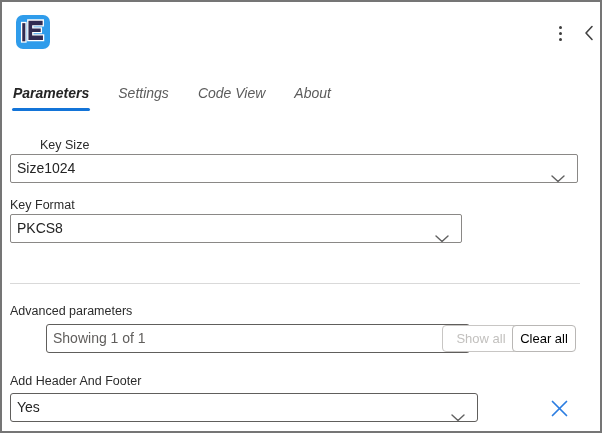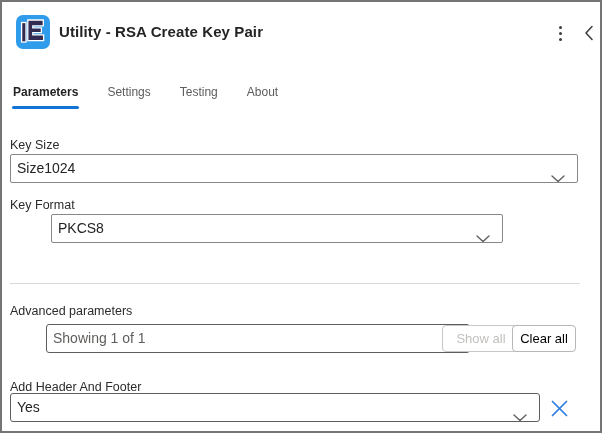--- a/index.html
+++ b/index.html
@@ -39,23 +39,23 @@
     cursor: pointer; background: transparent; border: none;
   }
 
   
   .tabs {
     position: absolute; left: 10px; top: 81px;
     display: flex; gap: 27px;
   }
   .tab {
     position: relative;
-    font-size: 12px; color: #5c5c5c;
+    font-size: 14px; color: #5c5c5c;
     padding: 2px 1px 10px 1px;
-    cursor: pointer; white-space: nowrap;
+    cursor: pointer; white-space: nowrap; font-style: italic;
   }
   .tab.active { color: #242424; font-weight: 700; }
   .tab.active .tab-underline {
     position: absolute; left: 0; right: 0; bottom: 0;
     height: 3px; background: #1374d8; border-radius: 2px;
   }
 
   
   .field-label {
     position: absolute; left: 8px;
@@ -102,21 +102,20 @@
 
 <div class="frame">
 
   <div class="app-icon">
     <svg width="34" height="34" viewBox="0 0 34 34">
       <rect x="0" y="0" width="34" height="34" rx="7" fill="#2f9ceb"></rect>
       <rect x="5.6" y="7.5" width="4.4" height="19.5" fill="#312b52" stroke="#ffffff" stroke-width="1.3"></rect>
       <path d="M11.8 5 h15.5 v5.8 h-10.5 v2 h8.6 v4.8 h-8.6 v2.2 h10.8 v5.8 h-15.8 z" fill="#312b52" stroke="#ffffff" stroke-width="1.3"></path>
     </svg>
   </div>
-  <div class="hdr-title">Utility - RSA Create Key Pair</div>
 
   <button class="more-btn" title="">
     <span class="dot"></span>
     <span class="dot"></span>
     <span class="dot"></span>
   </button>
   <button class="collapse-btn">
     <svg width="10" height="16" viewBox="0 0 10 16">
       <polyline points="8,1.5 2,8 8,14.5" fill="none" stroke="#424242" stroke-width="1.6" stroke-linecap="round" stroke-linejoin="round"></polyline>
     </svg>
@@ -124,39 +123,39 @@
 
   <div class="tabs">
     <div class="tab active">
       <span>Parameters</span>
       <span class="tab-underline"></span>
     </div>
     <div class="tab">
       <span>Settings</span>
     </div>
     <div class="tab">
-      <span>Testing</span>
+      <span>Code View</span>
     </div>
     <div class="tab">
       <span>About</span>
     </div>
   </div>
 
-  <div class="field-label" style="top:136px;">Key Size</div>
+  <div class="field-label" style="top:136px;margin-left:30px;">Key Size</div>
   <div class="select" style="top:152px; width:568px;">
     <span>Size1024</span>
     <span class="chev">
       <svg width="14" height="8" viewBox="0 0 14 8">
         <polyline points="1,1 7,6.6 13,1" fill="none" stroke="#616161" stroke-width="1.4" stroke-linecap="round" stroke-linejoin="round"></polyline>
       </svg>
     </span>
   </div>
 
   <div class="field-label" style="top:196px;">Key Format</div>
-  <div class="select" style="top:212px; width:452px;margin-left:41px;">
+  <div class="select" style="top:212px; width:452px;">
     <span>PKCS8</span>
     <span class="chev">
       <svg width="14" height="8" viewBox="0 0 14 8">
         <polyline points="1,1 7,6.6 13,1" fill="none" stroke="#616161" stroke-width="1.4" stroke-linecap="round" stroke-linejoin="round"></polyline>
       </svg>
     </span>
   </div>
 
   <div class="divider"></div>
 
@@ -165,22 +164,22 @@
     <span>Showing 1 of 1</span>
     <span class="chev">
       <svg width="14" height="8" viewBox="0 0 14 8">
         <polyline points="1,1 7,6.6 13,1" fill="none" stroke="#616161" stroke-width="1.4" stroke-linecap="round" stroke-linejoin="round"></polyline>
       </svg>
     </span>
   </div>
   <button class="btn disabled" style="left:440px; width:78px;">Show all</button>
   <button class="btn enabled" style="left:510px; width:64px;">Clear all</button>
 
-  <div class="field-label" style="top:372px;margin-top:6px;">Add Header And Footer</div>
-  <div class="select dark-border" style="top:391px; width:530px;">
+  <div class="field-label" style="top:372px;">Add Header And Footer</div>
+  <div class="select dark-border" style="top:391px; width:468px;">
     <span>Yes</span>
     <span class="chev">
       <svg width="14" height="8" viewBox="0 0 14 8">
         <polyline points="1,1 7,6.6 13,1" fill="none" stroke="#616161" stroke-width="1.4" stroke-linecap="round" stroke-linejoin="round"></polyline>
       </svg>
     </span>
   </div>
   <button class="x-btn">
     <svg width="17" height="17" viewBox="0 0 17 17">
       <line x1="1.5" y1="1.5" x2="15.5" y2="15.5" stroke="#2b7de1" stroke-width="1.7" stroke-linecap="round"></line>

